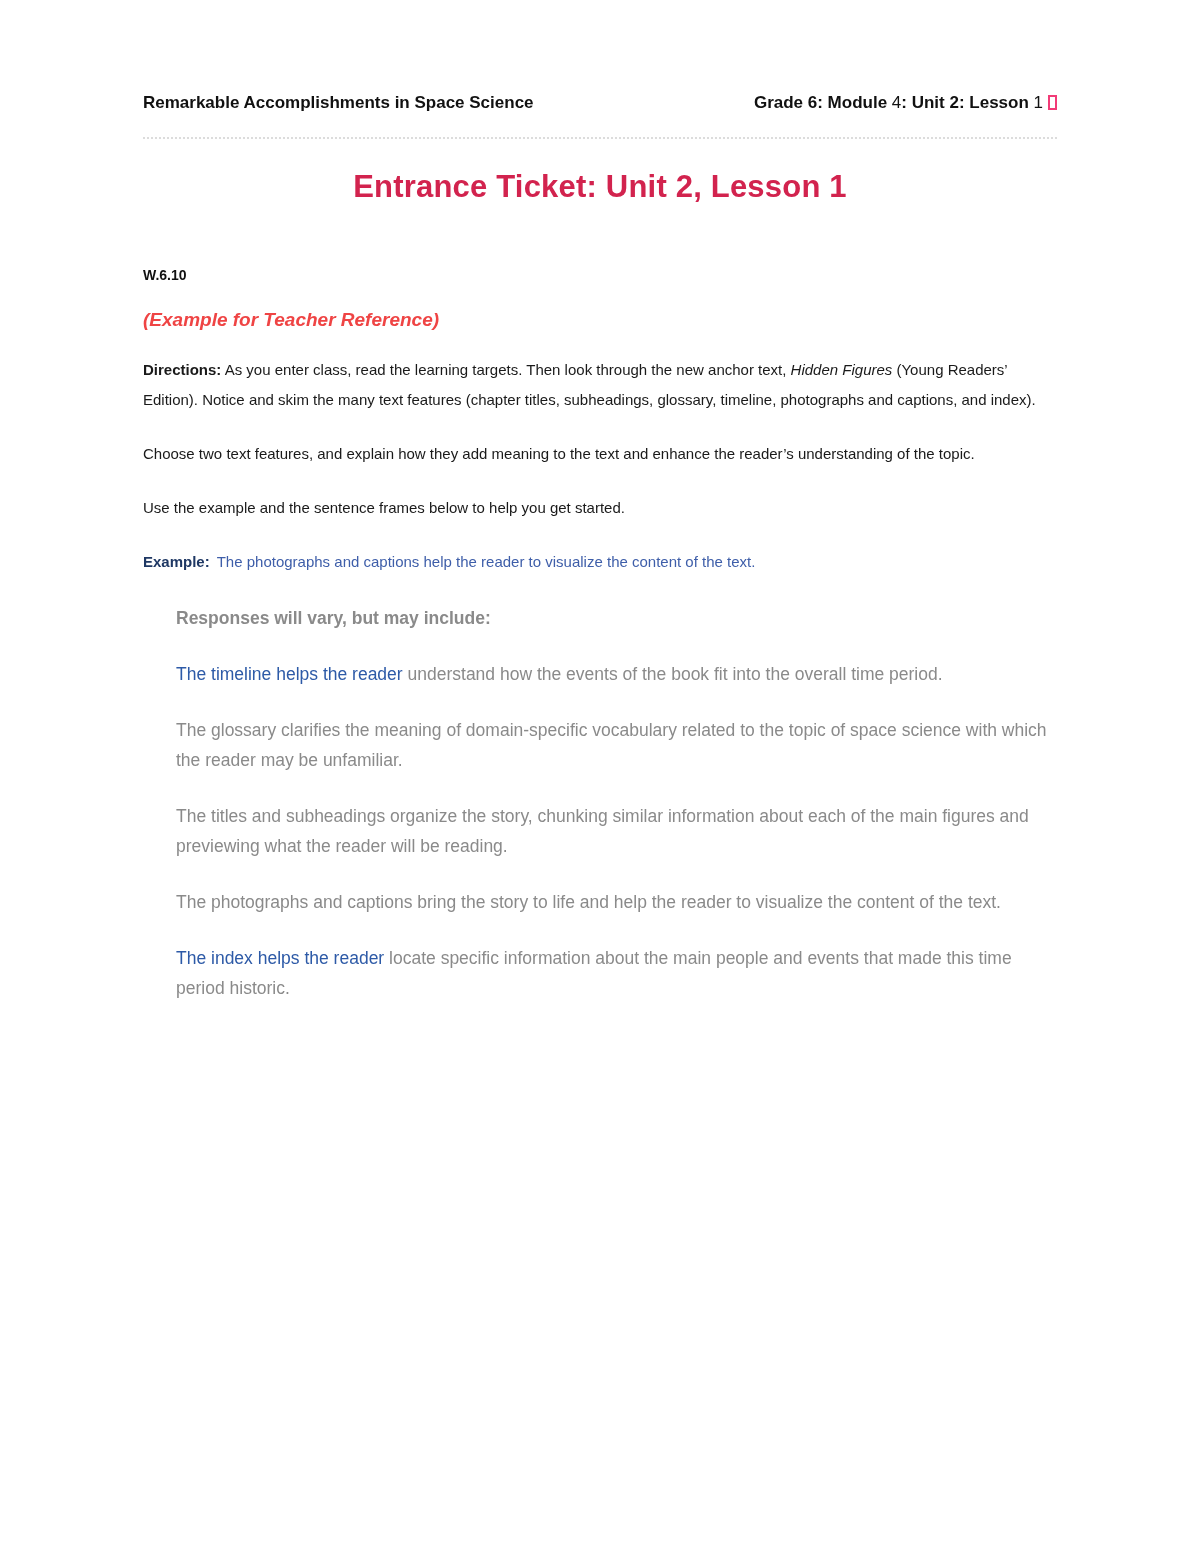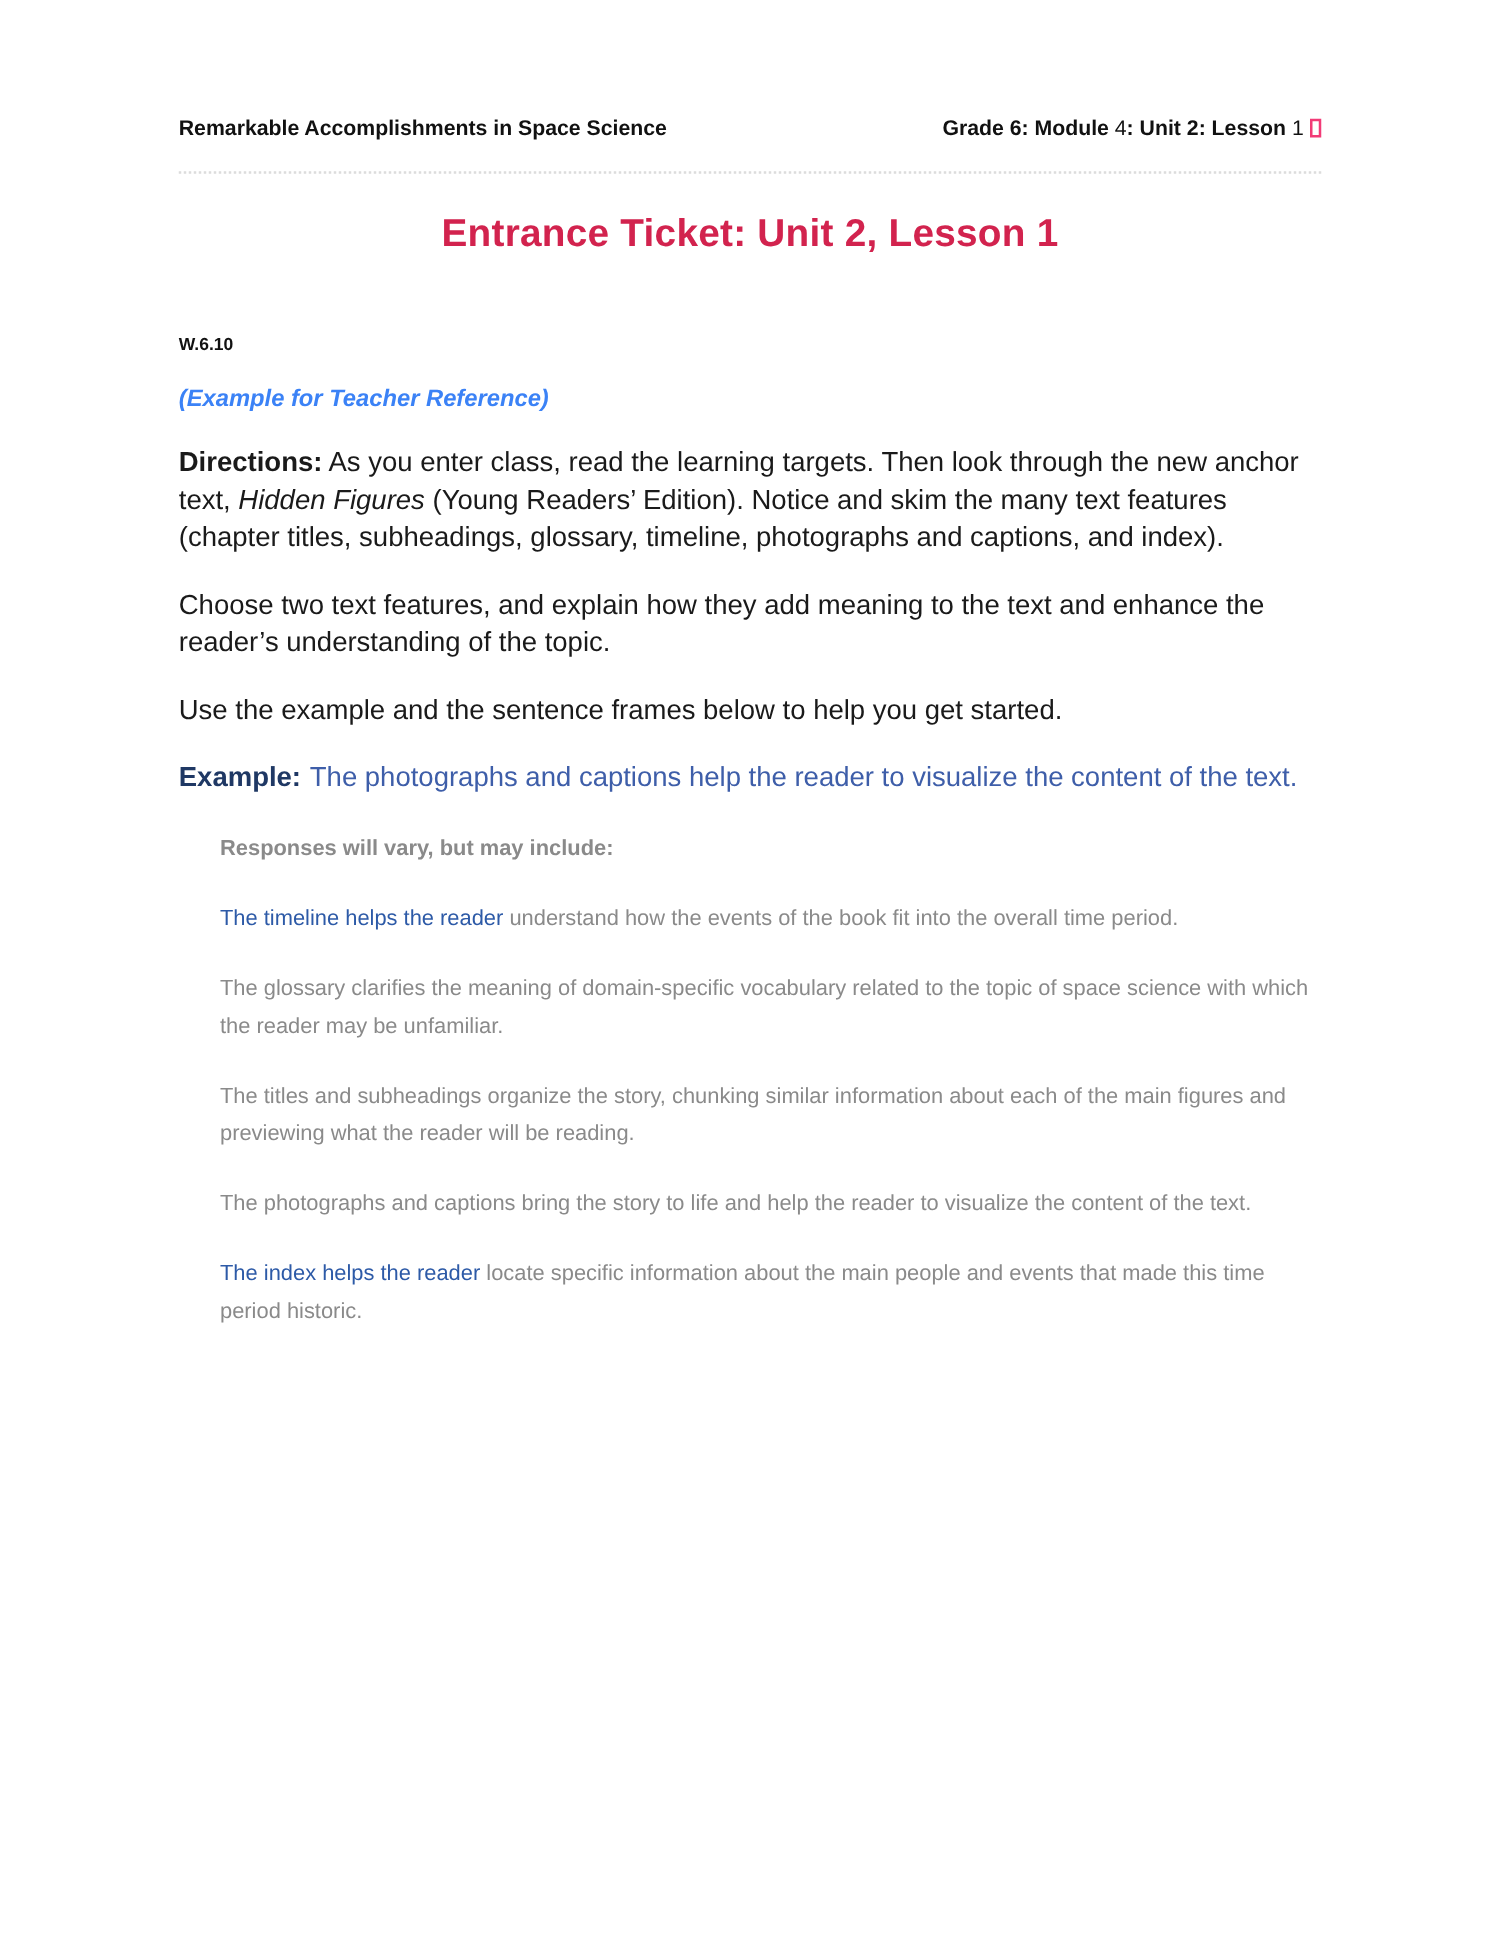--- a/index.html
+++ b/index.html
@@ -52,25 +52,25 @@
     margin-top: 62px;
     font-size: 14px;
     font-weight: bold;
     color: #111111;
   }
   .teacher-ref {
     margin-top: 26px;
     font-size: 19px;
     font-weight: bold;
     font-style: italic;
-    color: #3b82f6;
+    color: #ef4444;
   }
   p.body-par {
     margin-top: 24px;
-    font-size: 22px;
+    font-size: 15px;
     line-height: 30px;
     color: #1a1a1a;
   }
   .bold-label { font-weight: bold; }
   .italic { font-style: italic; }
   .blue-note { color: #3e5ea9; }
   .example-label { font-weight: bold; color: #1f3864; }
   .example-text { color: #3e5ea9; margin-left: 7px; }
   
   .responses { margin-left: 33px; }

